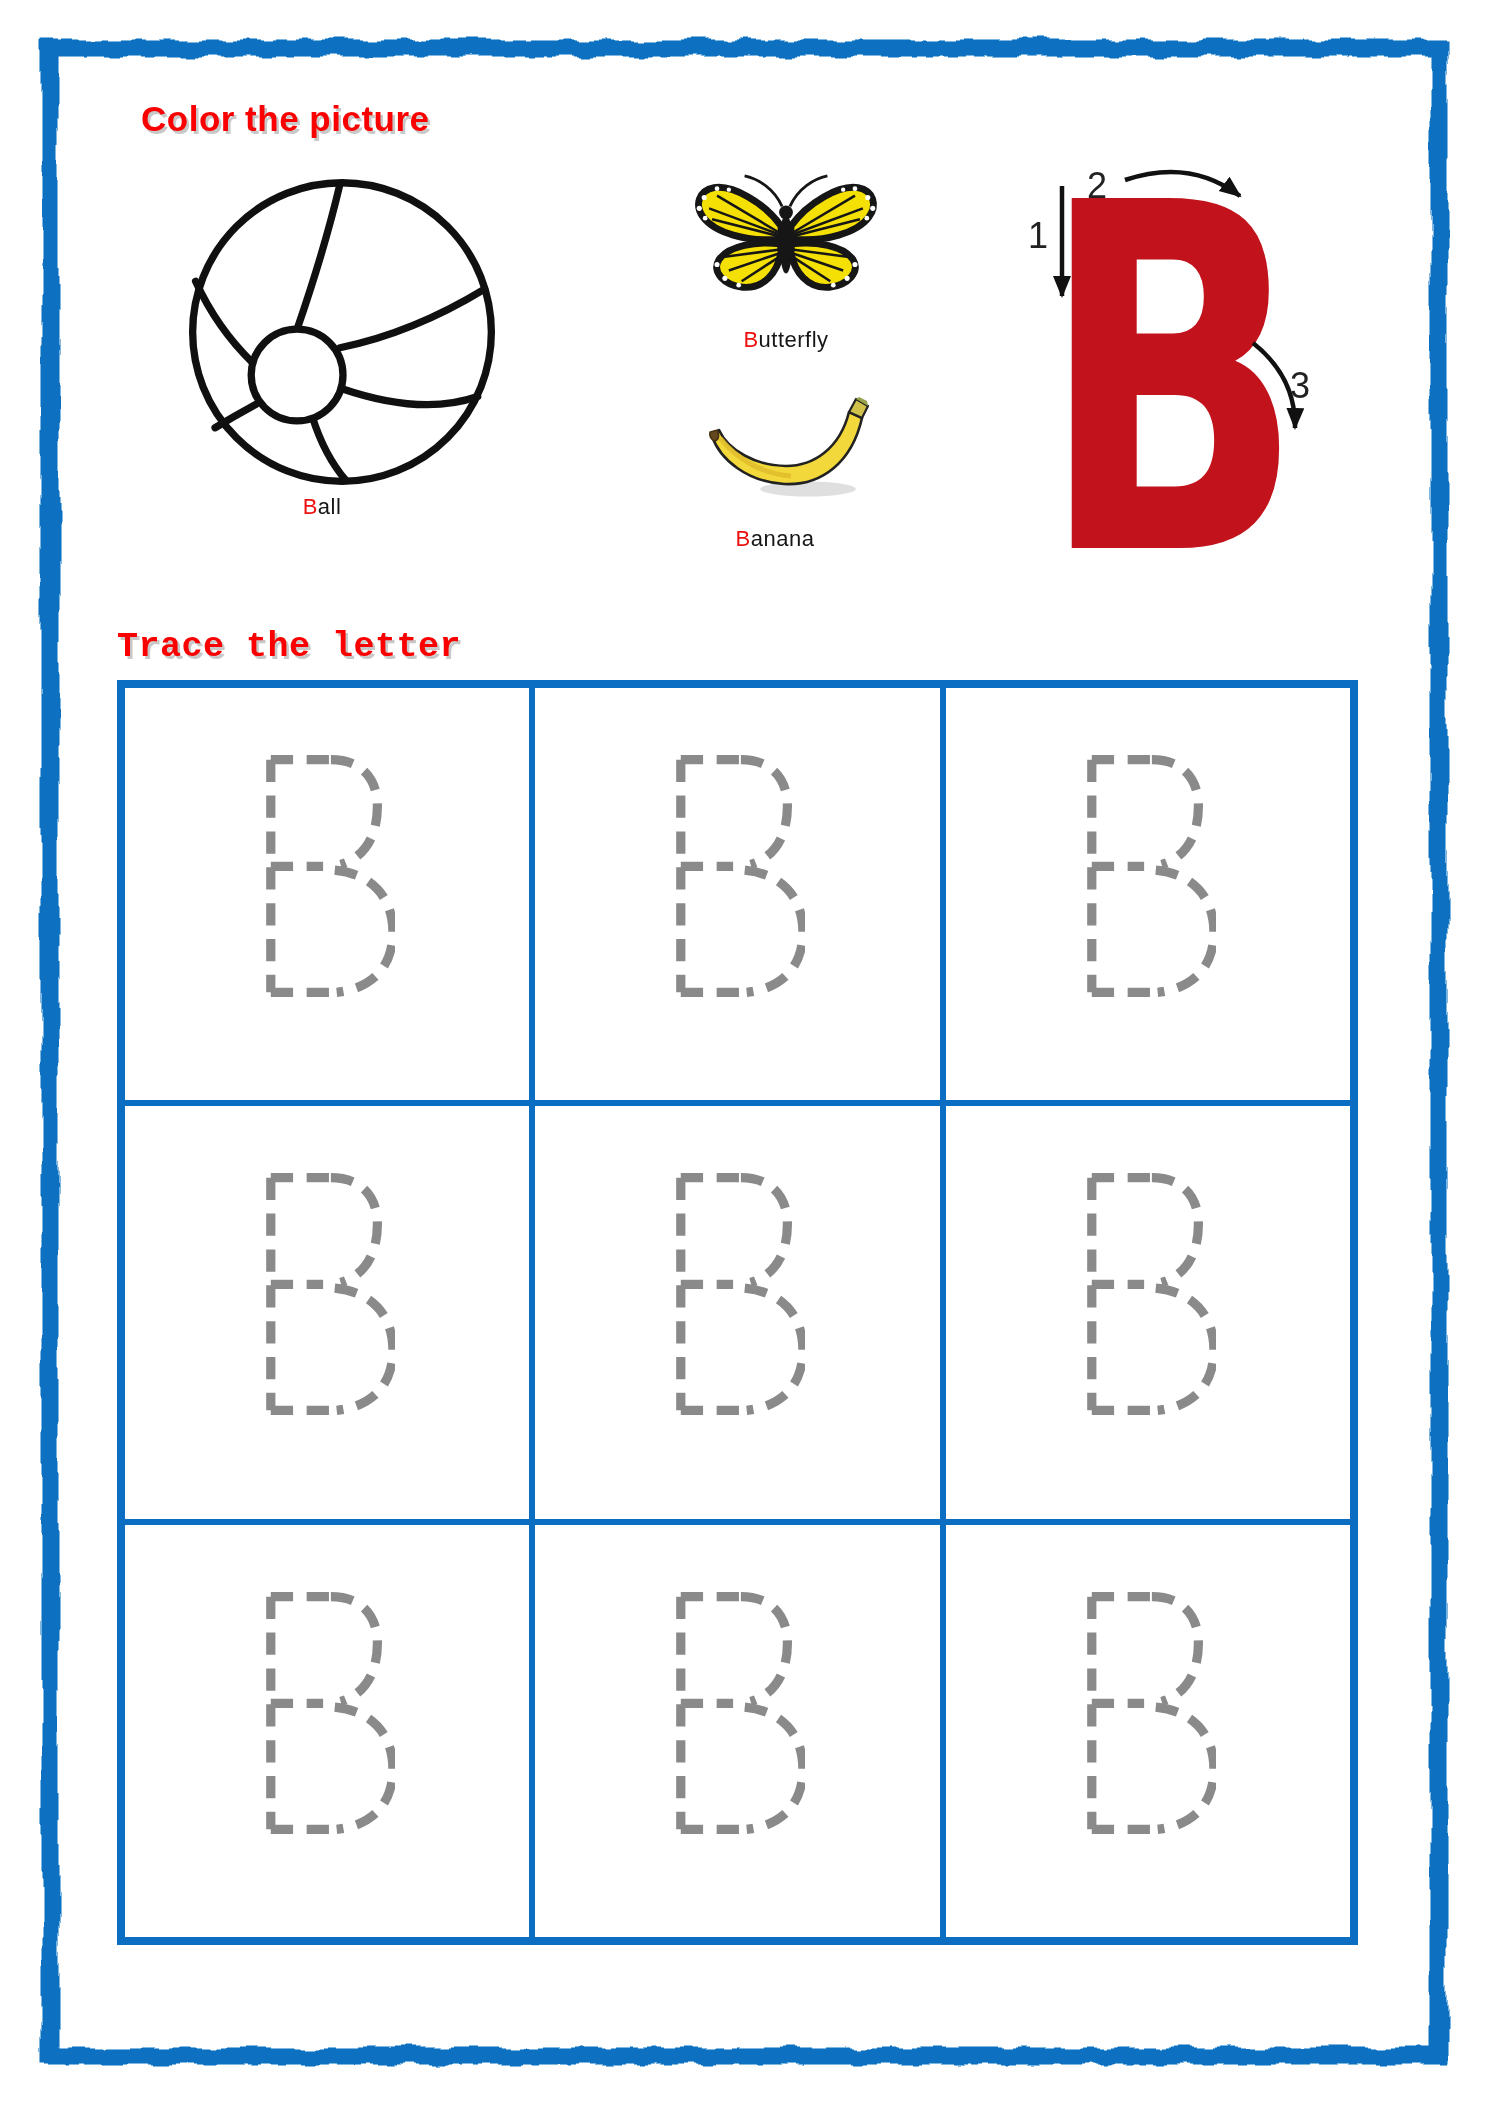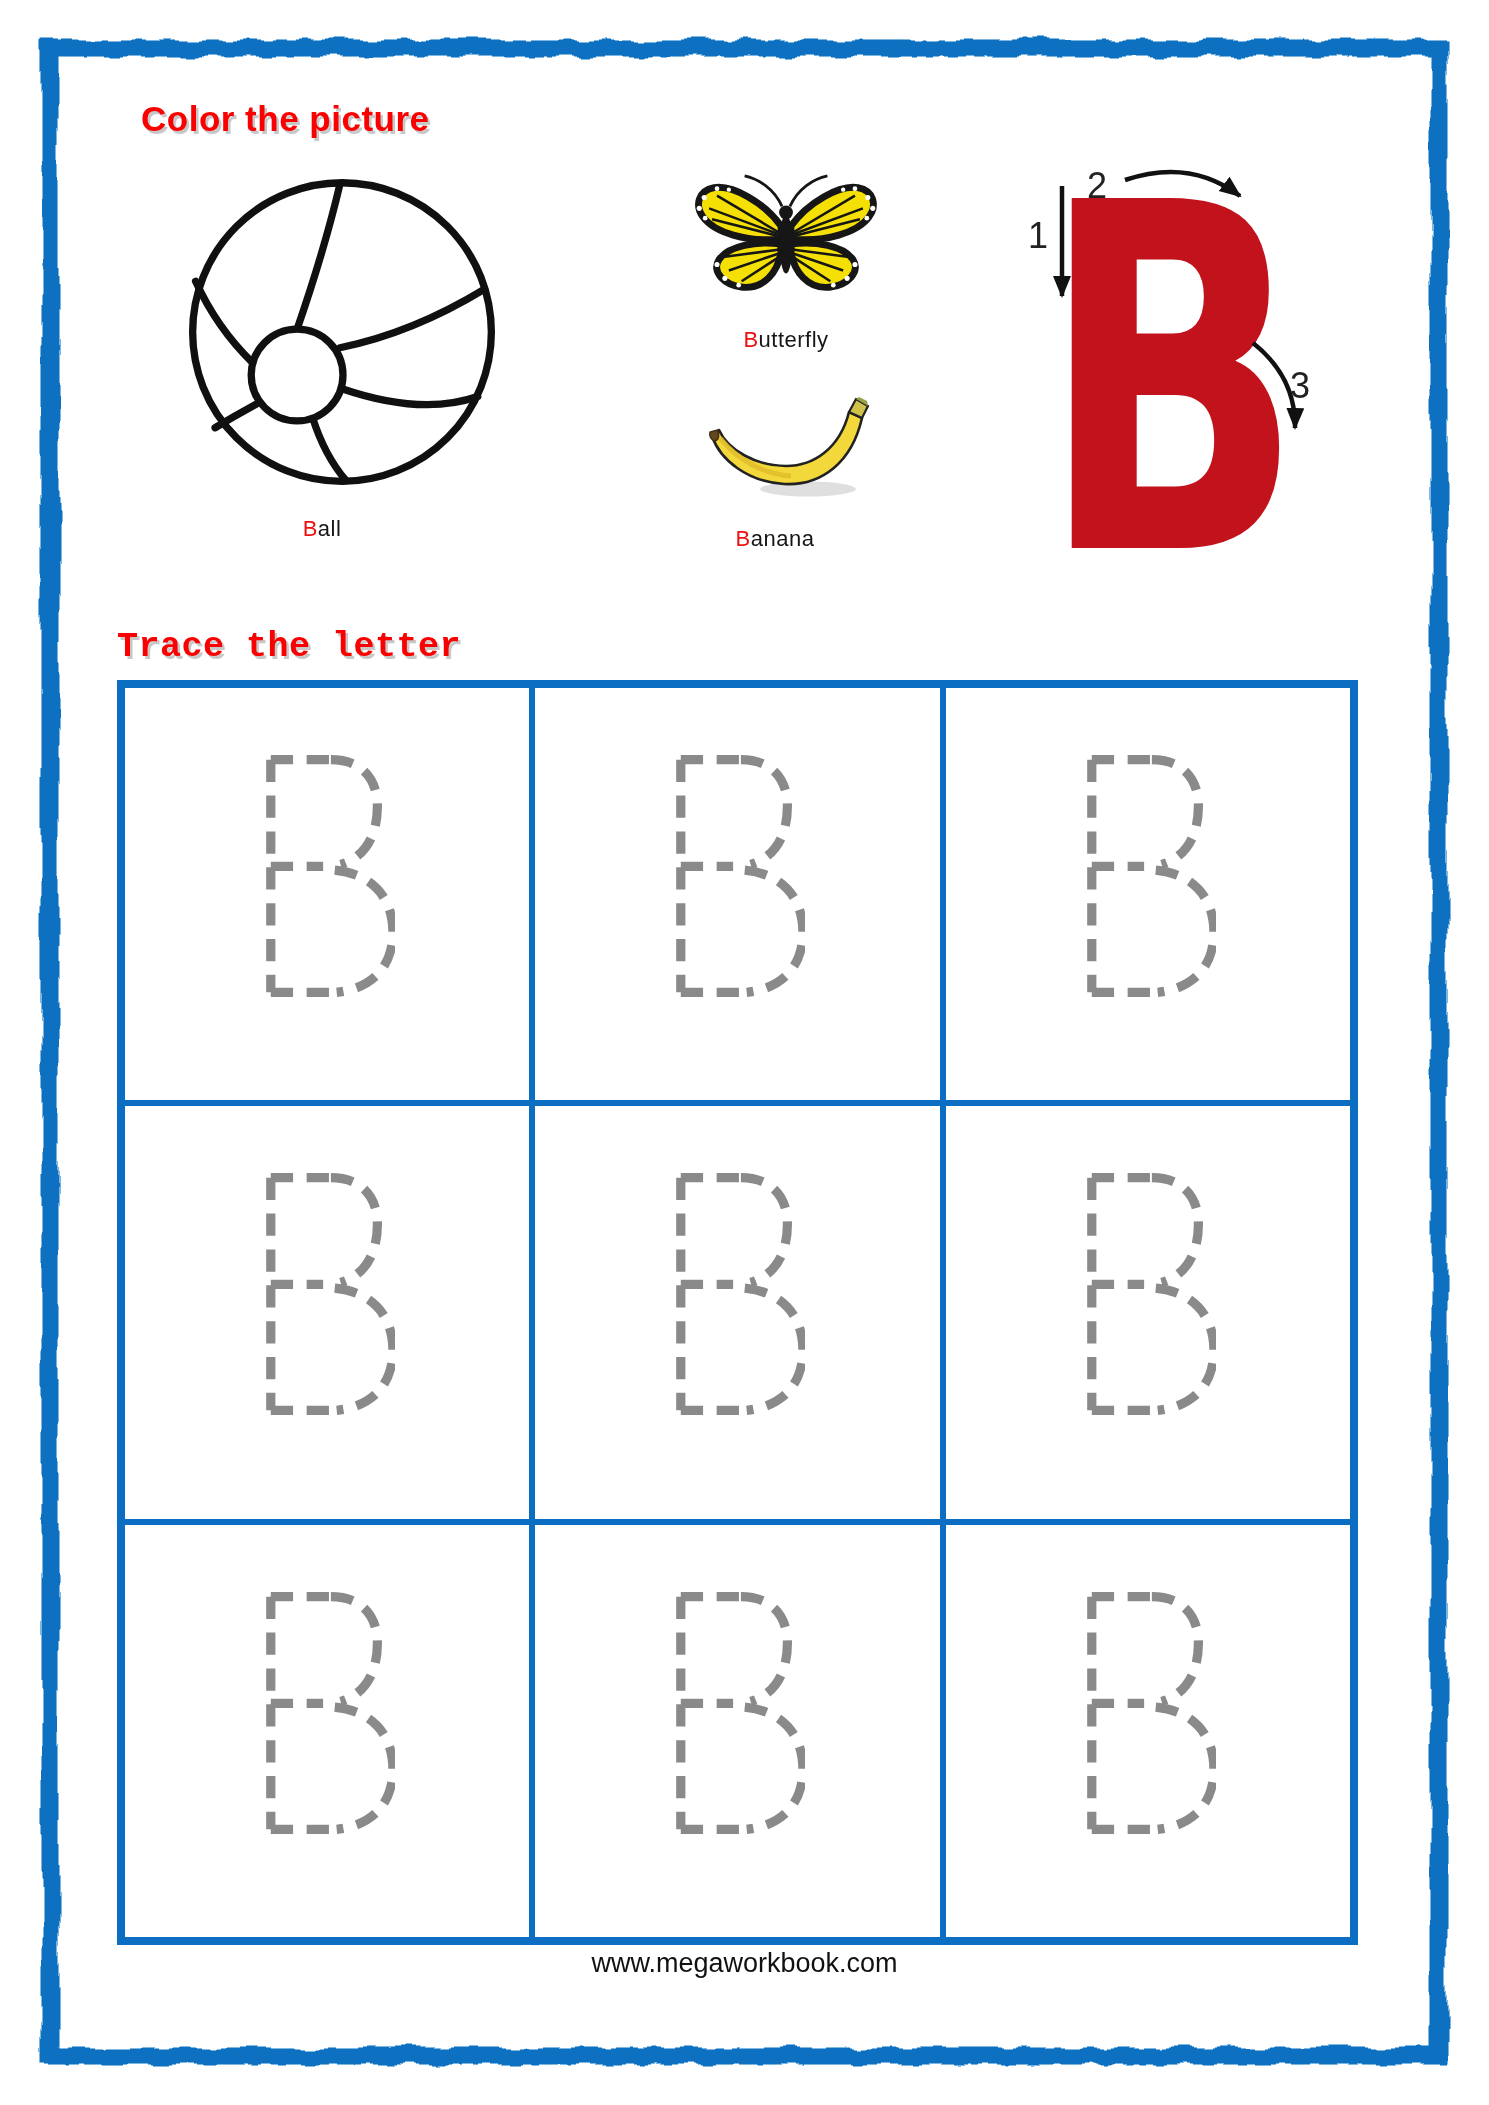--- a/index.html
+++ b/index.html
@@ -9,21 +9,21 @@
   .abs{position:absolute;}
   
   .heading{position:absolute;font-weight:700;font-size:35px;line-height:38px;
            color:#fa0000;text-shadow:2.5px 2.5px 0 #c8c8c8;letter-spacing:0.5px;}
   #heading-color{left:141px;top:100px;}
   #heading-trace{left:117px;top:628px;font-family:Liberation Mono, monospace;}
   
   .vlabel{position:absolute;font-size:22px;line-height:38px;color:#161616;
           text-align:center;letter-spacing:0.5px;}
   .vlabel .init{color:#ee1111;}
-  #label-ball{left:158px;top:510px;width:328px;}
+  #label-ball{left:158px;top:488px;width:328px;}
   #label-butterfly{left:686px;top:321px;width:200px;}
   #label-banana{left:675px;top:520px;width:200px;}
   
   #ball-svg{left:178px;top:172px;}
   #butterfly-svg{left:687px;top:165px;}
   #banana-svg{left:706px;top:396px;}
   #guide-svg{left:1000px;top:130px;}
   
   .grid{position:absolute;left:117px;top:680px;width:1241px;height:1265px;
         box-sizing:border-box;border:5px solid #0c6ec2;display:grid;
@@ -190,15 +190,14 @@
           <use href="#dashB"></use>
         </svg>
     </div>
     <div class="cell" aria-label="B">
       <svg width="136" height="252" viewBox="0 0 140 260">
           <use href="#dashB"></use>
         </svg>
     </div>
   </div>
 
-  <div class="footer">www.megaworkbook.com</div>
 
 </div>
 
 </body></html>

